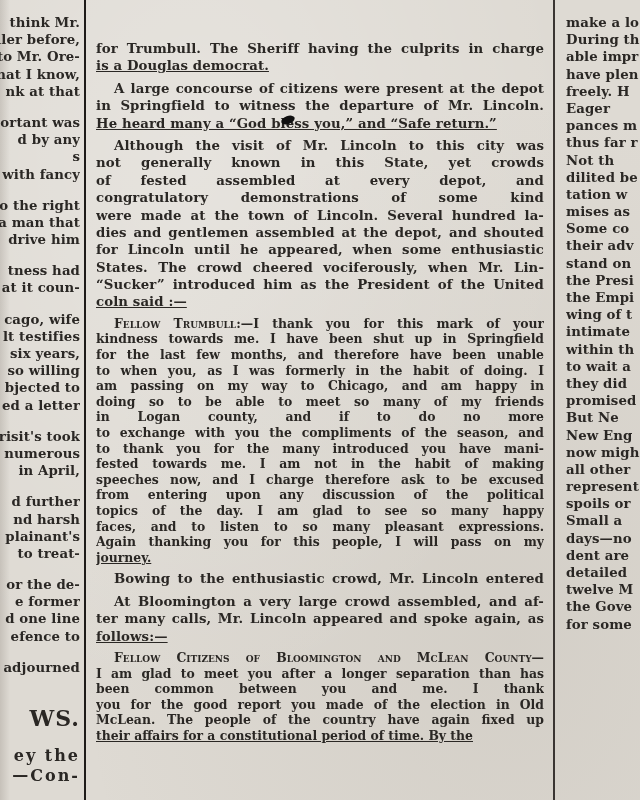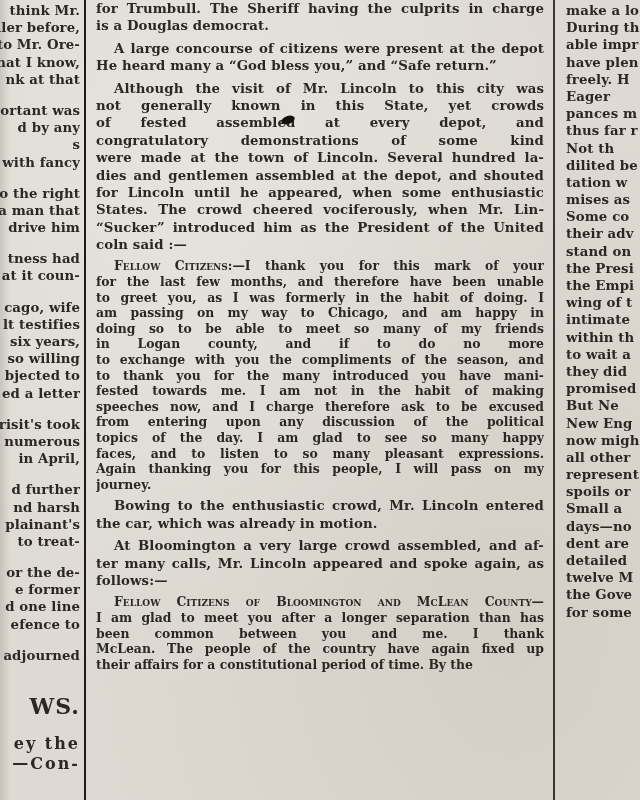--- a/index.html
+++ b/index.html
@@ -35,38 +35,39 @@
       position: absolute;
       top: 0;
       bottom: 0;
       width: 2px;
       background: #1e1b19;
     }
     .rule.left { left: 84px; }
     .rule.right { left: 553px; width: 2px; background: #3a3532; }
     .col {
       position: absolute;
-      top: 0;
+      top: 12px;
       bottom: 0;
       overflow: hidden;
     }
     .col.left {
       left: 0;
       width: 82px;
     }
     .col.left .inner {
       position: absolute;
       right: 2px;
       top: 2px;
       width: 140px;
       text-align: right;
     }
     .col.main {
       left: 96px;
       width: 448px;
+      margin-top: 28px;
     }
     .col.right {
       left: 566px;
       width: 74px;
     }
     .col.right .inner {
       position: absolute;
       left: 0;
       top: 2px;
       width: 160px;
@@ -79,20 +80,21 @@
       letter-spacing: 0.1px;
       height: 17.4px;
       overflow: hidden;
     }
     .main .line {
       text-align: justify;
       text-align-last: justify;
     }
     .main .line.last {
       text-align-last: left;
+      text-decoration: underline;
     }
     .main .para-gap { height: 5px; }
     .speech .line {
       font-size: 12.4px;
       line-height: 15.6px;
       height: 15.6px;
       letter-spacing: 0;
     }
     .left .line, .right .line {
       font-size: 13.3px;
@@ -188,69 +190,71 @@
 
   <div class="col main">
     <div id="main-inner" style="position:absolute;left:0;right:0;top:0;">
         <div class="para">
           <div class="line"><span>for Trumbull.  The Sheriff having the culprits in charge</span></div>
           <div class="line last"><span>is a Douglas democrat.</span></div>
         </div>
         <div class="para-gap"></div>
         <div class="para">
           <div class="line"><span class="indent"></span><span>A large concourse of citizens were present at the depot</span></div>
+          <div class="line"><span>in Springfield to witness the departure of Mr. Lincoln.</span></div>
           <div class="line last"><span>He heard many a “God bless you,” and “Safe return.”</span></div>
         </div>
         <div class="para-gap"></div>
         <div class="para">
           <div class="line"><span class="indent"></span><span>Although the visit of Mr. Lincoln to this city was</span></div>
           <div class="line"><span>not generally known in this State, yet crowds</span></div>
           <div class="line"><span>of fested assembled at every depot, and</span></div>
           <div class="line"><span>congratulatory demonstrations of some kind</span></div>
           <div class="line"><span>were made at the town of Lincoln.  Several hundred la-</span></div>
           <div class="line"><span>dies and gentlemen assembled at the depot, and shouted</span></div>
           <div class="line"><span>for Lincoln until he appeared, when some enthusiastic</span></div>
           <div class="line"><span>States.  The crowd cheered vociferously, when Mr. Lin-</span></div>
           <div class="line"><span>“Sucker” introduced him as the President of the United</span></div>
           <div class="line last"><span>coln said :—</span></div>
         </div>
         <div class="para-gap"></div>
         <div class="para speech">
-          <div class="line"><span class="indent"></span><span class="smallcaps">Fellow Citizens:</span><span>—I thank you for this mark of your</span></div>
+          <div class="line"><span class="indent"></span><span class="smallcaps">Fellow Trumbull:</span><span>—I thank you for this mark of your</span></div>
+          <div class="line"><span>kindness towards me.  I have been shut up in Springfield</span></div>
           <div class="line"><span>for the last few months, and therefore have been unable</span></div>
-          <div class="line"><span>to greet you, as I was formerly in the habit of doing.  I</span></div>
+          <div class="line"><span>to when you, as I was formerly in the habit of doing.  I</span></div>
           <div class="line"><span>am passing on my way to Chicago, and am happy in</span></div>
           <div class="line"><span>doing so to be able to meet so many of my friends</span></div>
           <div class="line"><span>in  Logan  county,  and  if  to  do  no  more</span></div>
           <div class="line"><span>to exchange with you the compliments of the season, and</span></div>
           <div class="line"><span>to thank you for the many introduced you have mani-</span></div>
           <div class="line"><span>fested towards me.  I am not in the habit of making</span></div>
           <div class="line"><span>speeches now, and I charge therefore ask to be excused</span></div>
           <div class="line"><span>from entering upon any discussion of the political</span></div>
           <div class="line"><span>topics of the day.  I am glad to see so many happy</span></div>
           <div class="line"><span>faces, and to listen to so many pleasant expressions.</span></div>
           <div class="line"><span>Again thanking you for this people, I will pass on my</span></div>
           <div class="line last"><span>journey.</span></div>
         </div>
         <div class="para-gap"></div>
         <div class="para">
           <div class="line"><span class="indent"></span><span>Bowing to the enthusiastic crowd, Mr. Lincoln entered</span></div>
-          <div class="line last"><span>the car, which was already in motion.</span></div>
         </div>
         <div class="para-gap"></div>
         <div class="para">
           <div class="line"><span class="indent"></span><span>At Bloomington a very large crowd assembled, and af-</span></div>
           <div class="line"><span>ter many calls, Mr. Lincoln appeared and spoke again, as</span></div>
           <div class="line last"><span>follows:—</span></div>
         </div>
         <div class="para-gap"></div>
         <div class="para speech">
           <div class="line"><span class="indent"></span><span class="smallcaps">Fellow Citizens of Bloomington and McLean County</span><span>—</span></div>
           <div class="line"><span>I am glad to meet you after a longer separation than has</span></div>
           <div class="line"><span>been  common  between  you  and  me.  I  thank</span></div>
+          <div class="line"><span>you for the good report you made of the election in Old</span></div>
           <div class="line"><span>McLean.  The people of the country have again fixed up</span></div>
           <div class="line last"><span>their affairs for a constitutional period of time.  By the</span></div>
         </div>
       </div>
   </div>
 
   <div class="ink-blot"></div>
 
   <div class="rule right"></div>
 

